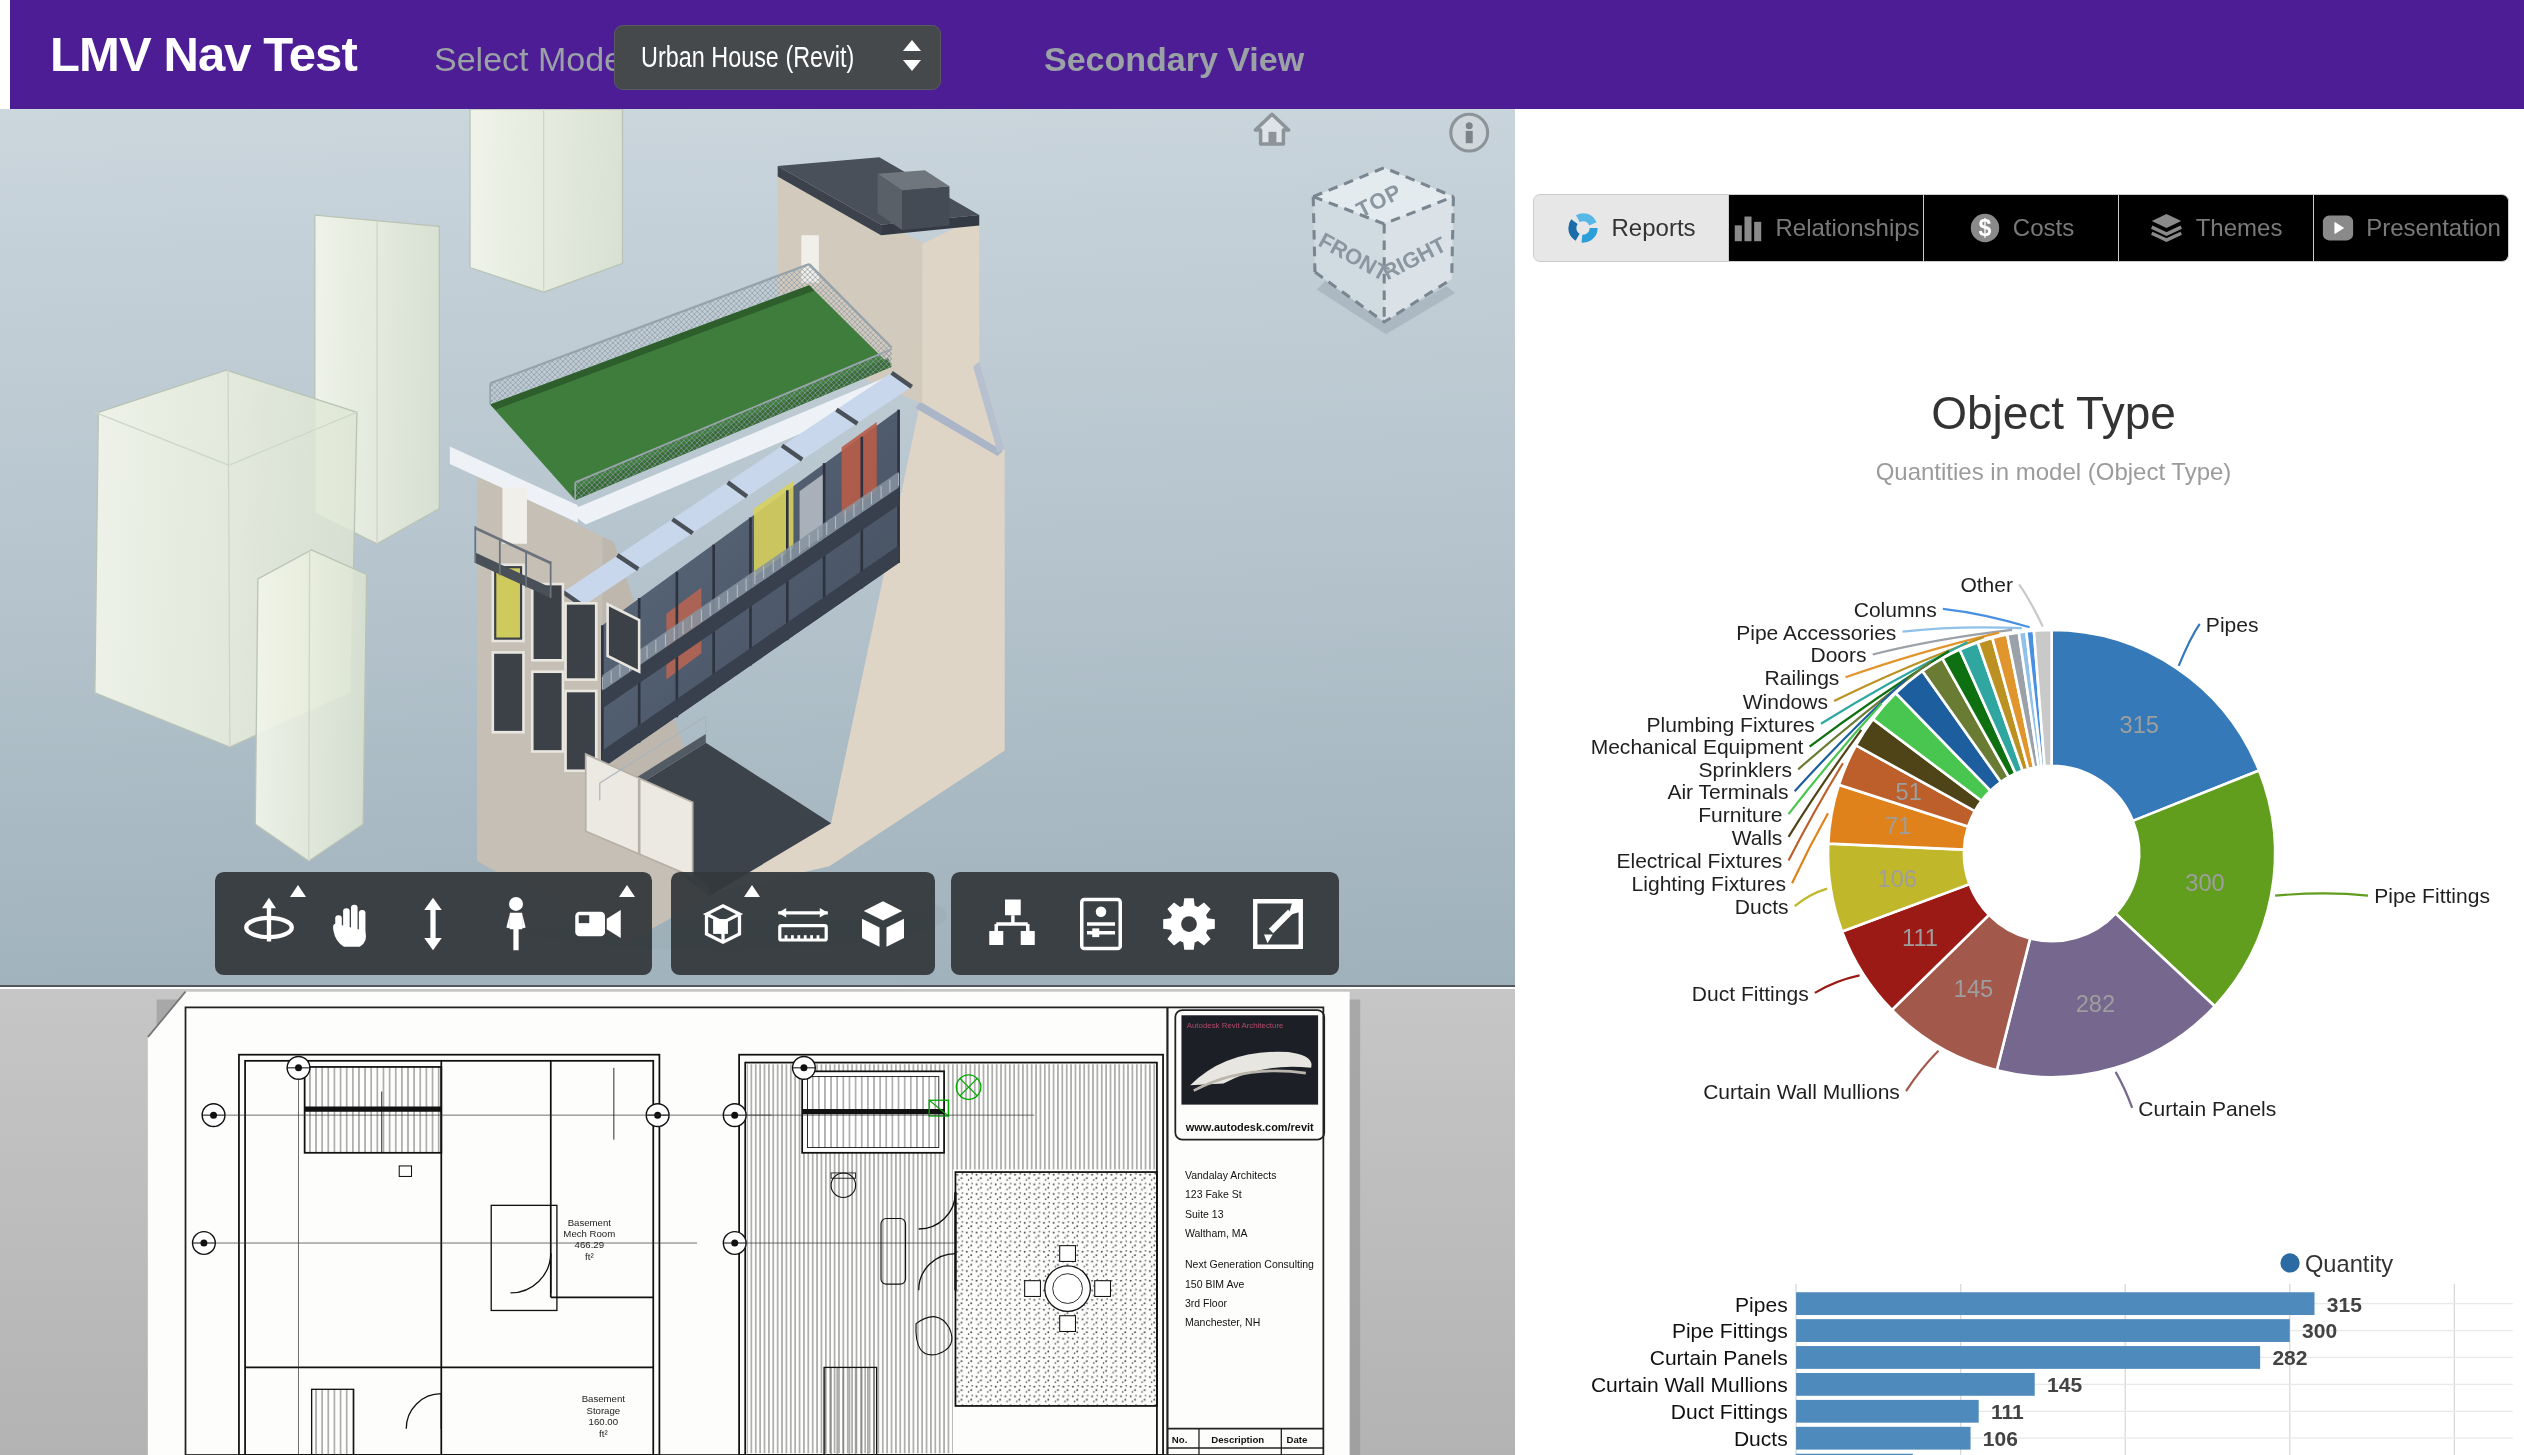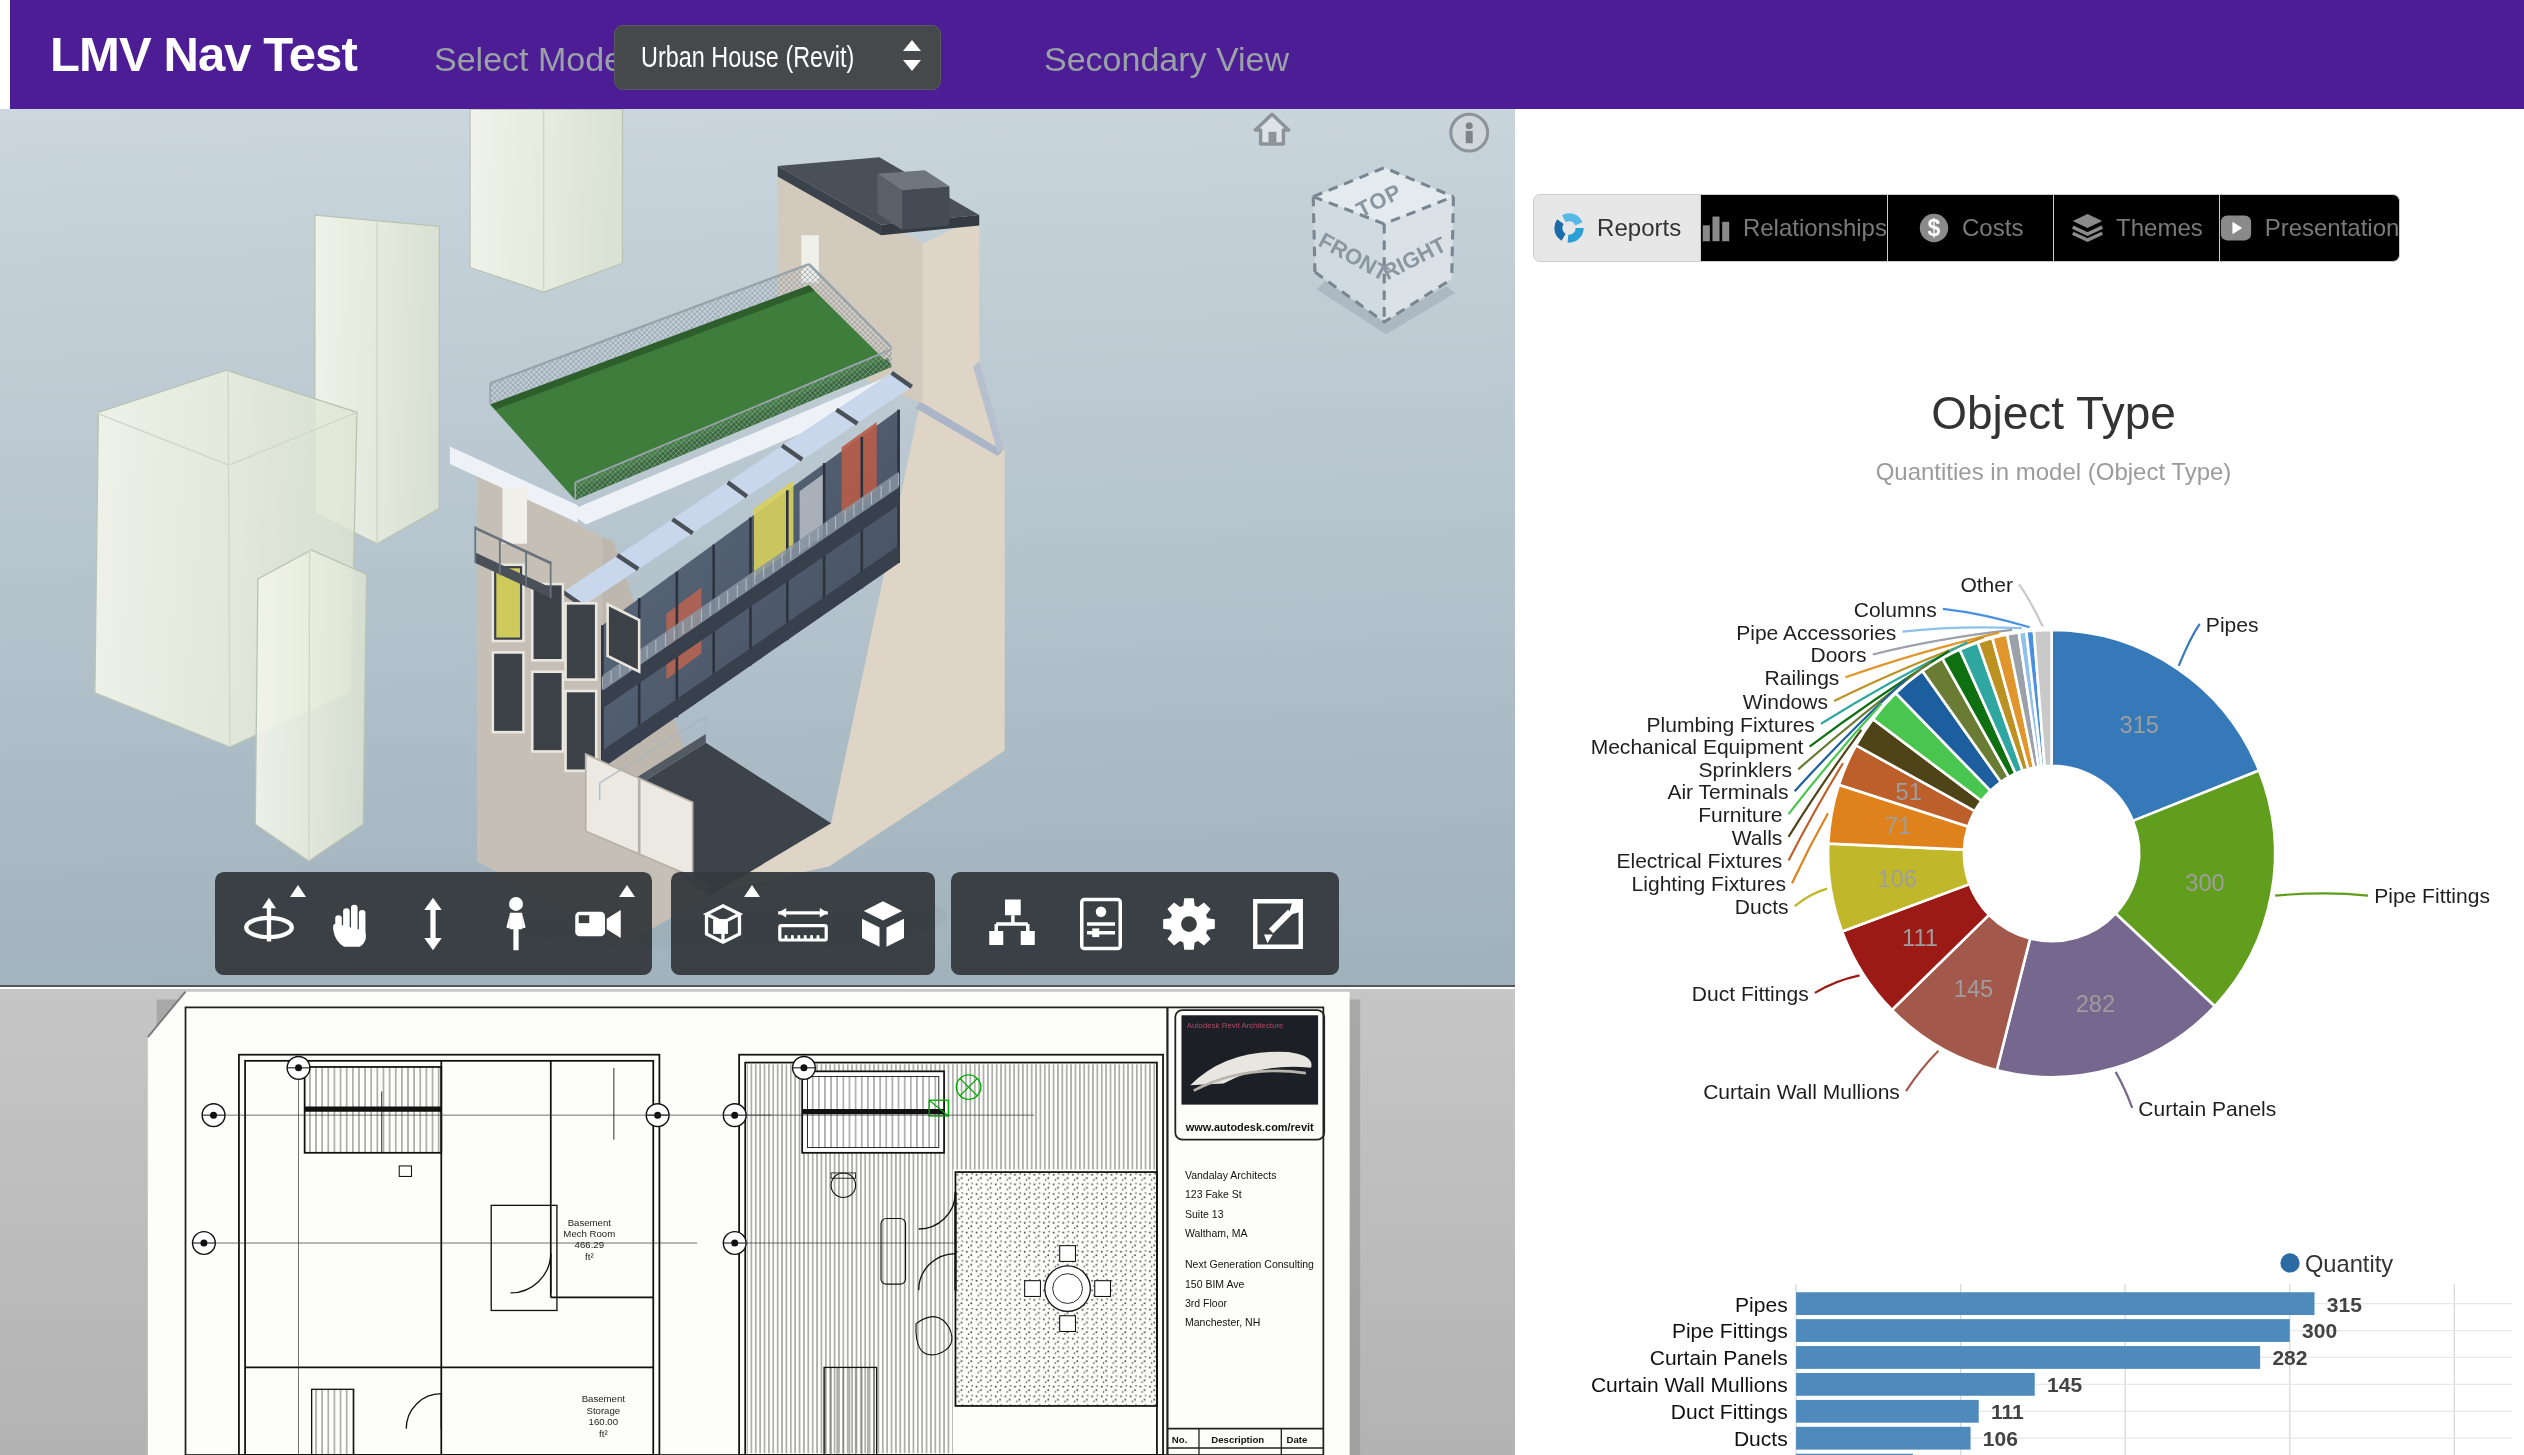--- a/index.html
+++ b/index.html
@@ -11,21 +11,21 @@
 .navsel { position:absolute; top:24.5px; height:65px; background:#46494c; border:1.8px solid #595c5e;
   border-radius:8.8px; color:#fff; font-size:30px; line-height:61px; padding-left:26px; white-space:nowrap; }
 .navsel .txt { display:inline-block; transform:scaleX(0.78); transform-origin:0 50%; }
 .navsel .arr { position:absolute; right:19px; top:0; height:60px; display:flex; flex-direction:column;
   justify-content:center; }
 #viewer { position:absolute; left:0; top:109px; width:1515px; height:878px; border-bottom:2.6px solid #53565a;
   background:linear-gradient(178deg,#cbd6dd 0%,#b8c6cf 45%,#9fb1bb 100%); overflow:hidden; }
 #sheetarea { position:absolute; left:0; top:989px; width:1515px; height:466px;
   background:linear-gradient(180deg,#c6c6c6 0%,#b3b3b3 100%); overflow:hidden; }
 #panel { position:absolute; left:1515px; top:109px; width:1010px; height:1347px; background:#ffffff; }
-#tabbar { position:absolute; left:18.4px; top:85px; width:867px; height:68px; display:flex; }
+#tabbar { position:absolute; left:18.4px; top:85px; width:976px; height:68px; display:flex; }
 .tab { flex:1; border:1.8px solid #cccccc; border-left-width:0; background:#000000; color:#7a7a7a;
   font-size:24px; display:flex; align-items:center; justify-content:center; gap:12.3px; }
 .tab svg { flex:0 0 auto; }
 .tab:first-child { border-left-width:1.8px; border-radius:7px 0 0 7px; background:#e7e7e7; color:#333; }
 .tab:last-child { border-radius:0 7px 7px 0; }
 #reportrow { position:absolute; left:0; top:191px; width:1010px; height:61px; }
 .selbox { position:absolute; background:#f0f0f0; border:1.8px solid #ababab; border-radius:7px;
   height:58px; color:#333; font-size:26px; line-height:54px; padding-left:21px; white-space:nowrap; }
 .selbox .arr { position:absolute; right:16px; top:0; height:54px; display:flex; flex-direction:column; justify-content:center; }
 #objtitle { position:absolute; left:0; top:277px; width:1077px; text-align:center; font-size:46px; color:#333; }
@@ -486,21 +486,21 @@
     </svg>
   </div>
 <div id="navbar">
   <div id="brand">LMV Nav Test</div>
   <div class="navlab" style="left:424px;">Select Model</div>
   <div class="navsel" style="left:604px; width:327px;"><span class="txt">Urban House (Revit)</span>
     <span class="arr">
         <span class="arrglyph arrup"></span>
         <span class="arrglyph arrdn"></span>
       </span></div>
-  <div class="navlab" style="left:1034px;">Secondary View</div>
+  <div class="navlab" style="left:1034px;font-weight:bold;">Secondary View</div>
 </div>
 <div id="panel">
   <div id="tabbar">
     <div class="tab" id="tab-reports">
         <svg width="32" height="32" viewBox="0 0 36 36">
           <g fill="none" stroke-width="9">
             <circle cx="18" cy="18" r="12" stroke="#2d9fd8" stroke-dasharray="20 55.4" stroke-dashoffset="0"></circle>
             <circle cx="18" cy="18" r="12" stroke="#1b6ca8" stroke-dasharray="20 55.4" stroke-dashoffset="-25.1"></circle>
             <circle cx="18" cy="18" r="12" stroke="#57b8e8" stroke-dasharray="20 55.4" stroke-dashoffset="-50.2"></circle>
           </g>

